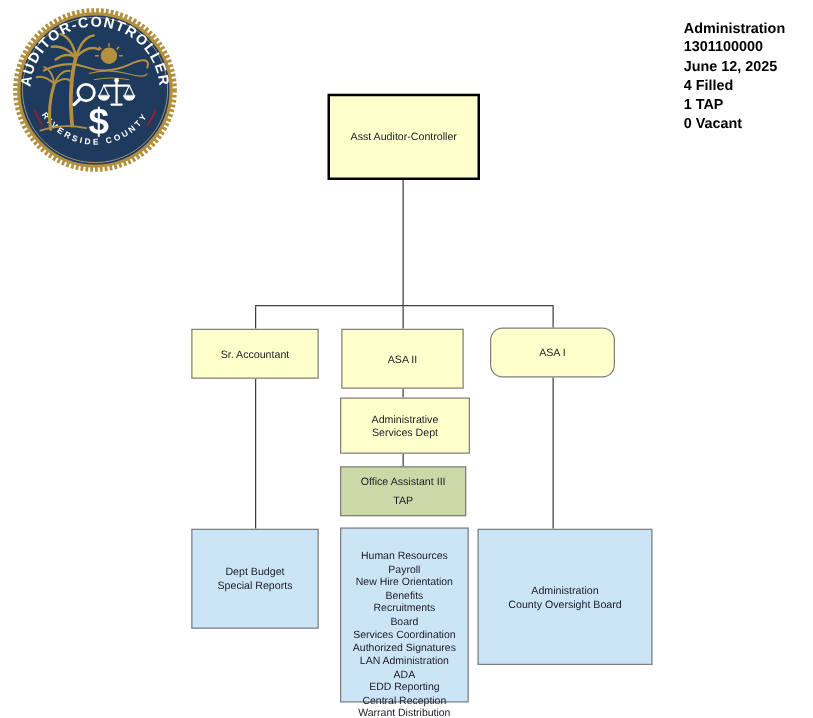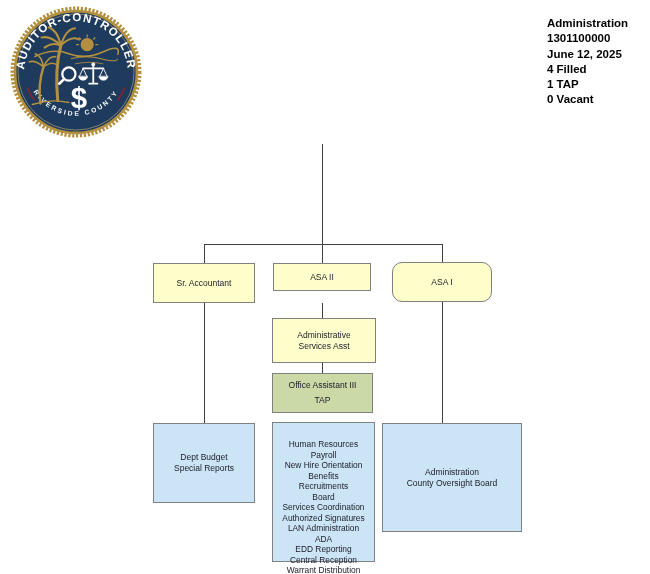--- a/index.html
+++ b/index.html
@@ -20,21 +20,21 @@
     position:absolute;box-sizing:border-box;
     display:flex;flex-direction:column;align-items:center;justify-content:center;
     text-align:center;font-size:8.5px;line-height:11px;color:#1a1a26;
     border:1px solid #808080;
   }
   .yellow{background:#FFFFCC;}
   .green{background:#CBD9A6;}
   .blue{background:#CCE5F6;justify-content:center;}
   #box-root{left:262px;top:75px;width:122px;height:69px;border:2px solid #000;}
   #box-sr-accountant{left:153px;top:263px;width:102px;height:40px;}
-  #box-asa-ii{left:273px;top:263px;width:98px;height:28px;}
+  #box-asa-ii{left:273px;top:263px;width:98px;height:48px;}
   #box-asa-i{left:392px;top:262px;width:100px;height:40px;border-radius:10px;}
   #box-admin-services{left:272px;top:318px;width:104px;height:45px;}
   #box-office-assistant{left:272px;top:373px;width:101px;height:40px;justify-content:space-evenly;padding:2px 0;}
   #box-dept-budget{left:153px;top:423px;width:102px;height:80px;}
   #box-duties{left:272px;top:422px;width:103px;height:140px;justify-content:flex-start;padding-top:16px;font-size:8.4px;line-height:10.5px;}
   #box-oversight{left:382px;top:423px;width:140px;height:109px;}
   .l2{display:block;}
   
   .line{position:absolute;background:#404040;}
   #v-root      {left:322px;top:144px;width:1px;height:100px;}
@@ -146,36 +146,39 @@
   <div class="line" id="v-root"></div>
   <div class="line" id="h-main"></div>
   <div class="line" id="v-to-sr"></div>
   <div class="line" id="v-to-asa2"></div>
   <div class="line" id="v-to-asa1"></div>
   <div class="line" id="v-sr-down"></div>
   <div class="line" id="v-asa2-down"></div>
   <div class="line" id="v-asa-oa"></div>
   <div class="line" id="v-asa1-down"></div>
 
+  <div class="box yellow" id="box-root">
+    <span>Asst Auditor-Controller</span>
+  </div>
 
   <div class="box yellow" id="box-sr-accountant">
     <span>Sr. Accountant</span>
   </div>
 
   <div class="box yellow" id="box-asa-ii">
     <span>ASA II</span>
   </div>
 
   <div class="box yellow" id="box-asa-i">
     <span>ASA I</span>
   </div>
 
   <div class="box yellow" id="box-admin-services">
     <span class="l2">Administrative</span>
-    <span class="l2">Services Asst</span>
+    <span class="l2">Services Dept</span>
   </div>
 
   <div class="box green" id="box-office-assistant">
     <span>Office Assistant III</span>
     <span>TAP</span>
   </div>
 
   <div class="box blue" id="box-dept-budget">
     <span class="l2">Dept Budget</span>
     <span class="l2">Special Reports</span>

